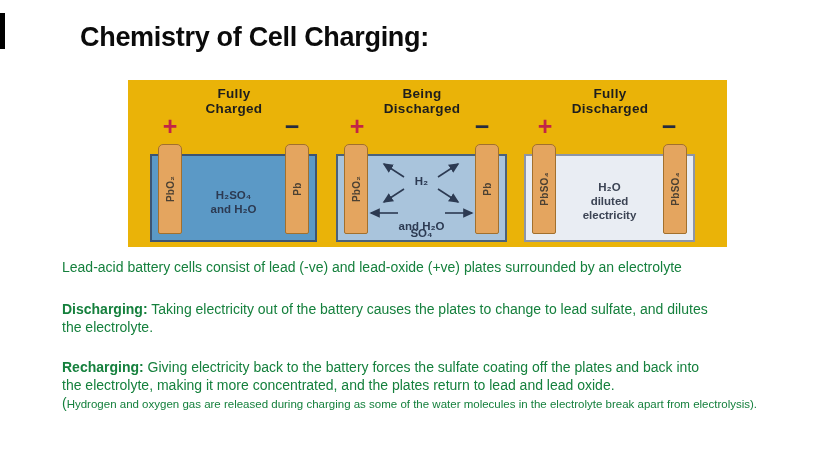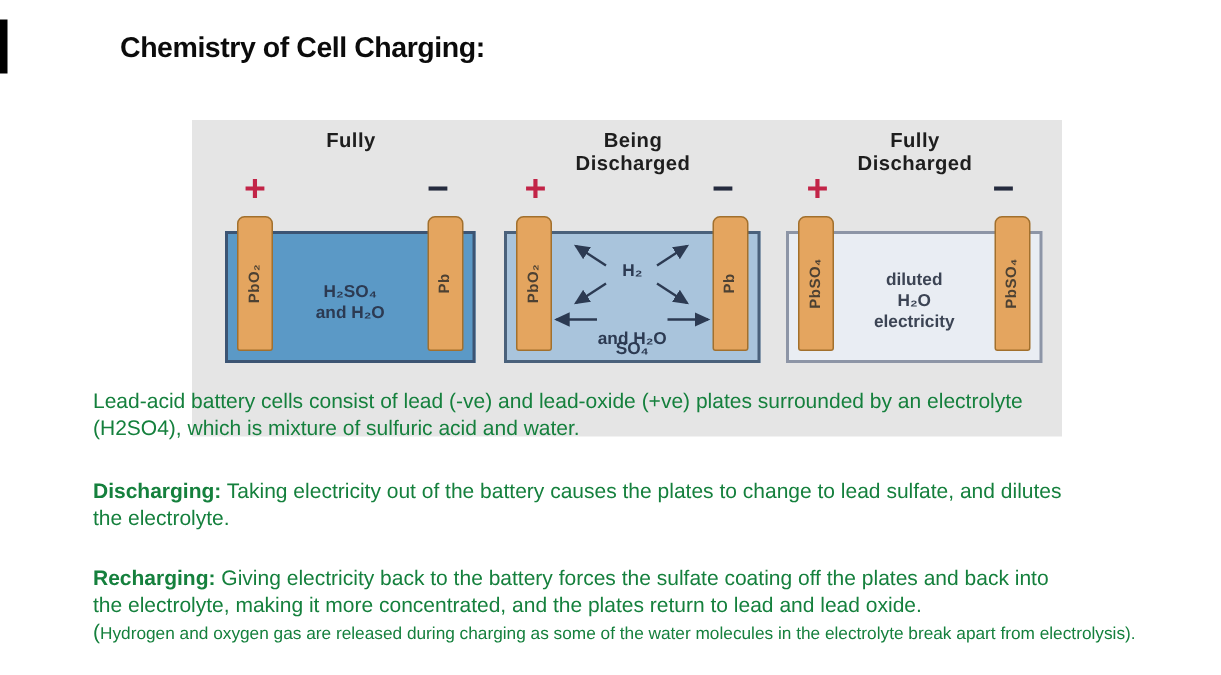--- a/index.html
+++ b/index.html
@@ -4,26 +4,26 @@
 <style>
   html,body { margin:0; padding:0; background:#ffffff; }
   .page {
     position:relative; width:814px; height:450px; background:#ffffff;
     font-family:"Liberation Sans","DejaVu Sans",sans-serif; overflow:hidden;
   }
   .edge-mark { position:absolute; left:0; top:13px; width:5px; height:36px; background:#000; }
 
   .title {
     position:absolute; left:80px; top:22px;
-    font-size:19px; font-weight:bold; color:#0b0b0b; letter-spacing:-0.3px;
+    font-size:27px; font-weight:bold; color:#0b0b0b; letter-spacing:-0.3px;
     white-space:nowrap;
   }
 
   
-  .panel { position:absolute; left:128px; top:80px; width:580px; height:211px; background:#e5e5e5; }
+  .panel { position:absolute; left:128px; top:80px; width:580px; height:167px; background:#eab308;padding-left:19px; }
 
   .cell-header {
     position:absolute; top:6px; width:170px; text-align:center;
     font-size:13.5px; font-weight:bold; color:#1e1e1e; line-height:15px; letter-spacing:0.3px;
   }
   .h1 { left:21px; } .h2 { left:209px; } .h3 { left:397px; }
 
   .terminal { position:absolute; top:33px; width:36px; text-align:center;
     font-size:25px; font-weight:bold; line-height:26px; }
   .plus  { color:#c22447; }
@@ -80,20 +80,21 @@
 <div class="page">
 
   <div class="edge-mark"></div>
 
   <div class="title">Chemistry of Cell Charging:</div>
 
   <div class="panel">
 
     <div class="cell-header h1">
       <div>Fully</div>
+      <div>Charged</div>
     </div>
     <div class="cell-header h2">
       <div>Being</div>
       <div>Discharged</div>
     </div>
     <div class="cell-header h3">
       <div>Fully</div>
       <div>Discharged</div>
     </div>
 
@@ -145,32 +146,31 @@
     </div>
 
     <div class="cellbox c3">
       <div class="plate pl-left">
         <span class="plate-label">PbSO₄</span>
       </div>
       <div class="plate pl-right">
         <span class="plate-label">PbSO₄</span>
       </div>
       <div class="liquid-label">
+        <div>H₂O</div>
         <div>diluted</div>
-        <div>H₂O</div>
         <div>electricity</div>
       </div>
     </div>
 
   </div>
 
   <div class="textblock">
     <div class="para-1">
       <div class="line">Lead-acid battery cells consist of lead (-ve) and lead-oxide (+ve) plates surrounded by an electrolyte</div>
-      <div class="line">(H2SO4), which is mixture of sulfuric acid and water.</div>
     </div>
     <div class="para-2">
       <div class="line"><span class="lead">Discharging:</span><span> Taking electricity out of the battery causes the plates to change to lead sulfate, and dilutes</span></div>
       <div class="line">the electrolyte.</div>
     </div>
     <div class="para-3">
       <div class="line"><span class="lead">Recharging:</span><span> Giving electricity back to the battery forces the sulfate coating off the plates and back into</span></div>
       <div class="line">the electrolyte, making it more concentrated, and the plates return to lead and lead oxide.</div>
       <div class="note-line"><span class="note-open">(</span><span>Hydrogen and oxygen gas are released during charging as some of the water molecules in the electrolyte break apart from electrolysis).</span></div>
     </div>

